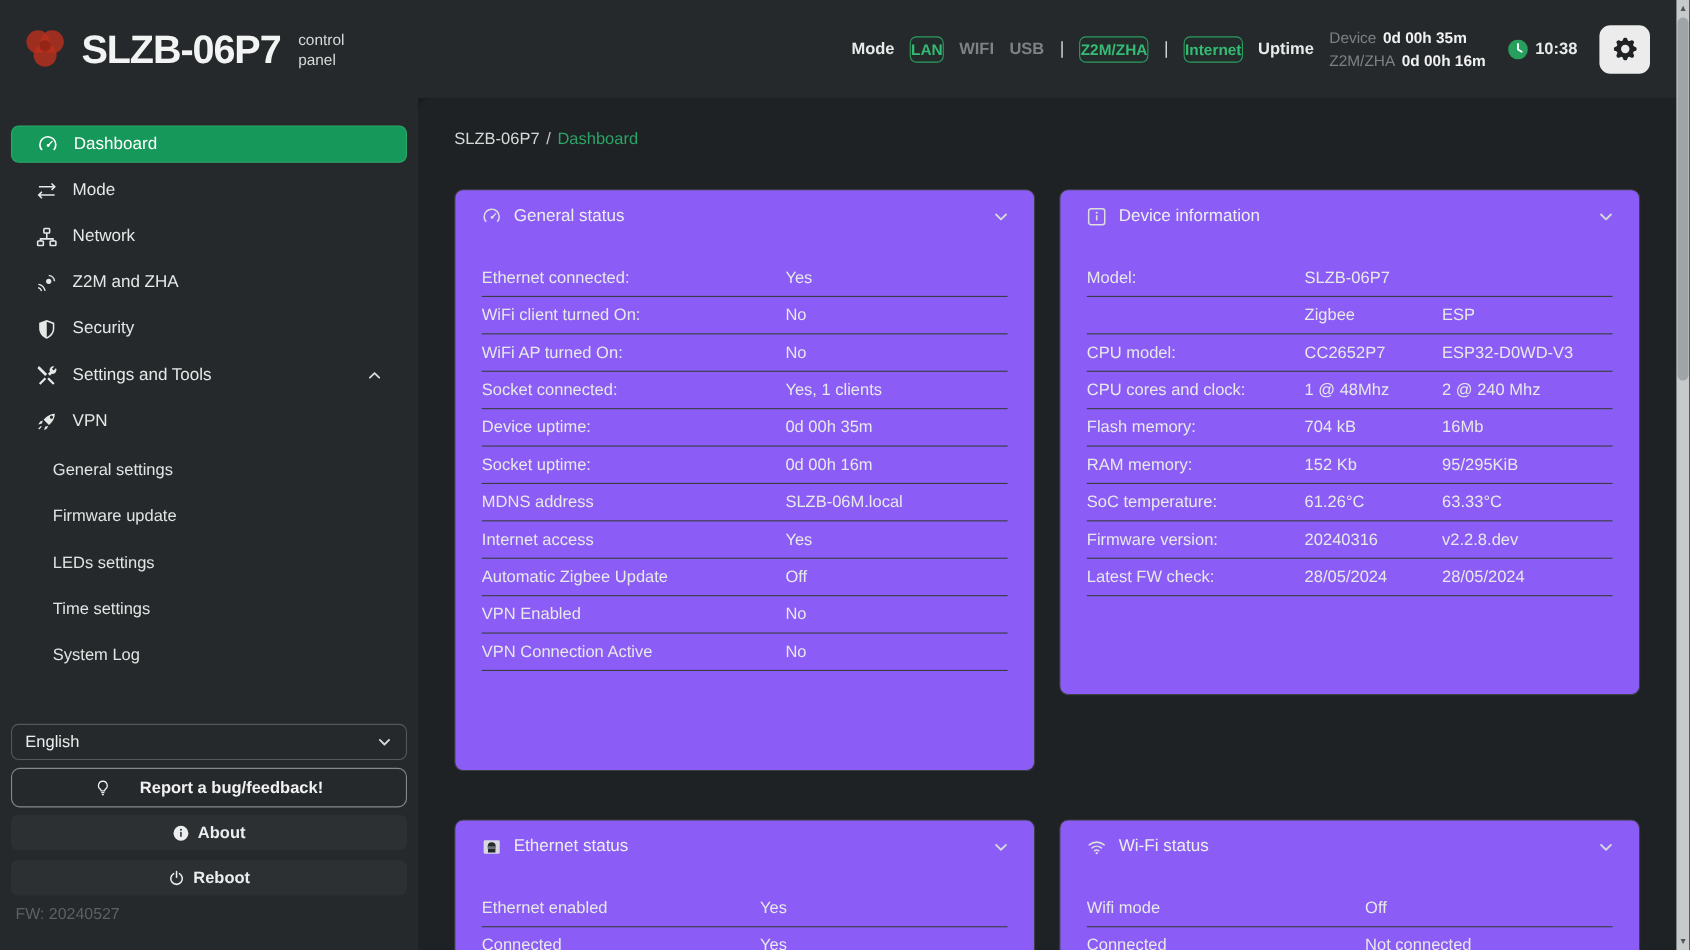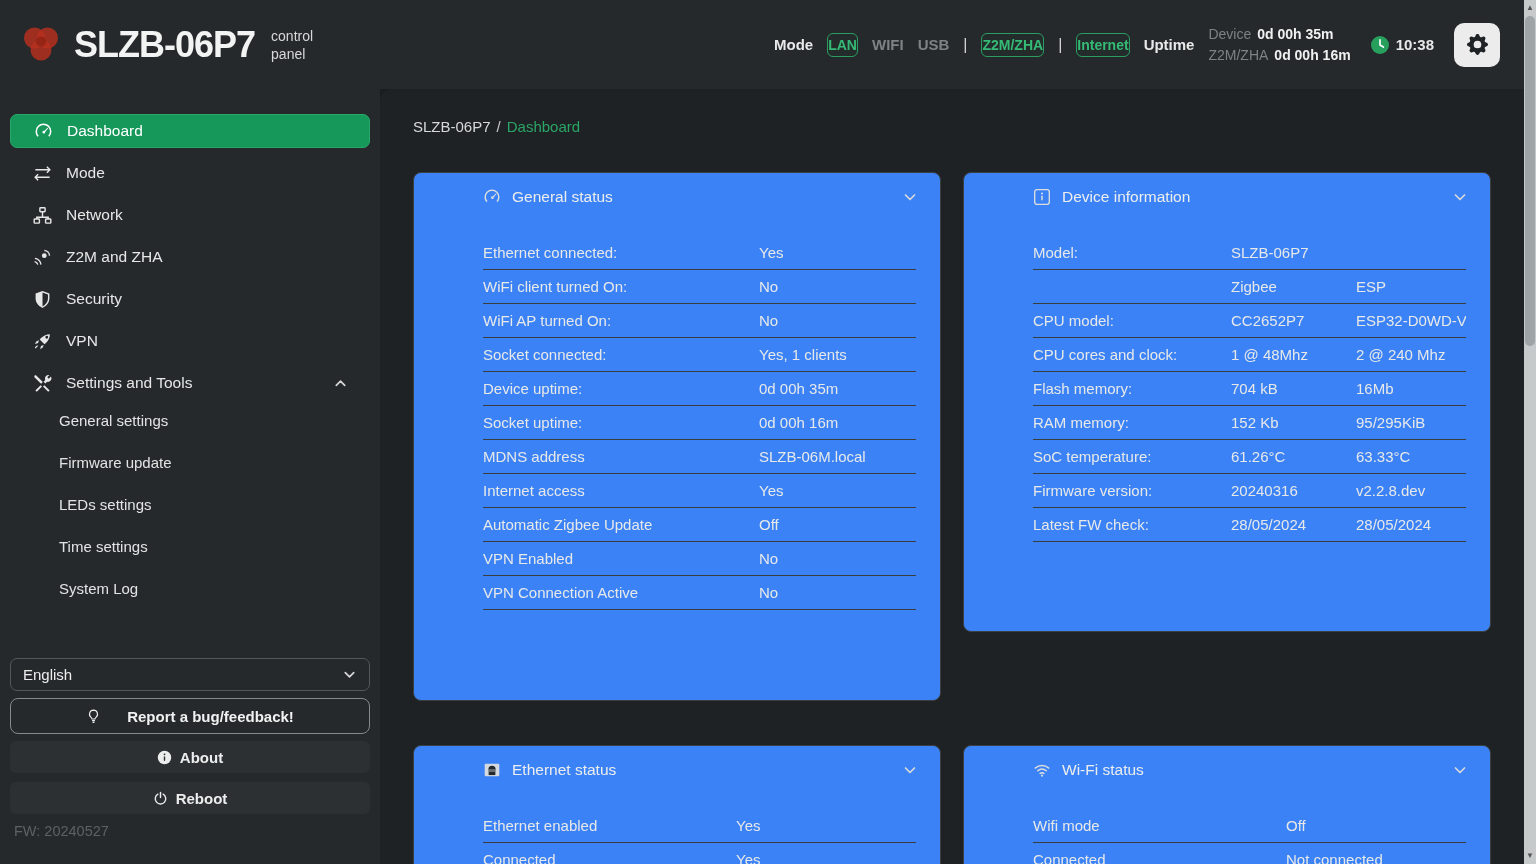--- a/index.html
+++ b/index.html
@@ -35,21 +35,21 @@
   .sb-thumb { position:absolute; left:1px; top:16px; width:10px; height:330px; background:#9fa4a6; border-radius:5px; }
 
   
   .sidebar { position:absolute; left:0; top:89px; width:380px; height:775px; background:#26292b; }
   .nav-item { display:flex; align-items:center; gap:14px; height:34px; margin:4px 10px;
               padding:0 0 0 23px; border-radius:7px; font-size:15.5px; color:#e6e8e8; cursor:pointer; }
   .nav-item .icon { width:19px; height:19px; flex:0 0 19px; display:flex; }
   .nav-item.active { background:#17985b; border:1px solid #2aa86a; color:#ffffff; }
   .nav-item { margin-bottom:8px; }
   .nav-item .chev { margin-left:auto; margin-right:22px; display:flex; }
-  .sub-item { height:30px; margin:12px 10px 12px 11px; padding-left:48px; display:flex; 
+  .sub-item { height:30px; margin:12px 10px 12px 0; padding-left:48px; display:flex; align-items:center;
               font-size:15px; color:#e2e4e4; cursor:pointer; }
   .lang-select { position:absolute; left:10px; right:10px; top:569px; height:33px; border:1px solid #54585b;
                  border-radius:7px; display:flex; align-items:center; padding:0 12px; font-size:15px;
                  color:#eceeee; cursor:pointer; background:transparent; }
   .lang-select .chev { margin-left:auto; display:flex; }
   .btn-report { position:absolute; left:10px; right:10px; top:609px; height:36px; border:1px solid #85898c;
                 border-radius:8px; background:transparent; color:#f0f1f1; font-size:15px; font-weight:600;
                 display:flex; align-items:center; justify-content:center; gap:26px; cursor:pointer;
                 font-family:inherit; }
   .btn-flat { position:absolute; left:10px; right:10px; height:32px; border:none; border-radius:6px;
@@ -59,21 +59,21 @@
   .btn-about { top:652px; } .btn-reboot { top:693px; }
   .fw-label { position:absolute; left:14px; top:734px; font-size:14.5px; color:#5c6164; }
 
   
   .main { position:absolute; left:380px; top:89px; width:1144px; height:775px;
           background:#1f2224; border-top-left-radius:12px; }
   .breadcrumb { position:absolute; left:33px; top:29px; font-size:15px; color:#d7d9d9; }
   .breadcrumb .bc-sep { color:#c9cbcb; margin:0 6px; }
   .breadcrumb .bc-page { color:#2aa567; }
 
-  .card { position:absolute; background:#3b82f6; border:1px solid #3b3f41; border-radius:8px;padding-left:45px; }
+  .card { position:absolute; background:#8b5cf6; border:1px solid #3b3f41; border-radius:8px; }
   .card-gs   { left:33px;  top:83px;  width:528px; height:529px; }
   .card-di   { left:583px; top:83px;  width:528px; height:460px; }
   .card-eth  { left:33px;  top:656px; width:528px; height:290px; }
   .card-wifi { left:583px; top:656px; width:528px; height:290px; }
   .card-head { display:flex; align-items:center; gap:11px; padding:15px 22px 0 24px; }
   .card-head .cicon { width:18px; height:18px; display:flex; color:#dcdede; }
   .card-title { font-size:15.5px; font-weight:500; color:#eceeee; }
   .card-head .chev { margin-left:auto; display:flex; cursor:pointer; }
   .rows { margin-top:30px; }
   .row { display:grid; align-items:center; height:34px; margin:0 24px; border-bottom:1px solid #393d3f;
@@ -178,39 +178,39 @@
       <span class="icon">
         <svg viewBox="0 0 16 16" fill="currentColor" width="19" height="19">
           <path d="M8 .8 2.2 2.9v4.3c0 3.6 2.4 6.3 5.8 7.9 3.4-1.6 5.8-4.3 5.8-7.9V2.9L8 .8zM8 2.1l4.6 1.7v3.4c0 2.9-1.9 5.2-4.6 6.6V2.1z"></path>
         </svg>
       </span>
       <span>Security</span>
     </div>
     <div class="nav-item">
       <span class="icon">
         <svg viewBox="0 0 16 16" fill="currentColor" width="19" height="19">
-          <path d="M14.2 1.8c-2.8.1-5.3 1.2-7.2 3.1L5.6 6.3l4.1 4.1 1.4-1.4c1.9-1.9 3-4.4 3.1-7.2zM10.4 4.4a1.2 1.2 0 1 1 1.2 1.2 1.2 1.2 0 0 1-1.2-1.2z"></path>
-          <path d="M5 7 3 7.8 1.5 10l2.8-.7zM9 11l-.8 2 -2.2 1.5.7-2.8zM2.2 13.8l2-2-.7-.7-2 2 .7.7z"></path>
-        </svg>
-      </span>
-      <span>VPN</span>
-    </div>
-    <div class="nav-item">
-      <span class="icon">
-        <svg viewBox="0 0 16 16" fill="currentColor" width="19" height="19">
           <path d="M1.5 1 1 2.5 6.8 8.3l1.5-1.5L2.5 1 1.5 1zM13.8.9a3 3 0 0 0-3.4 4.2L8.9 6.6l1.5 1.5 1.5-1.5A3 3 0 0 0 15.1 2.2l-1.8 1.8-1.3-1.3L13.8.9z"></path>
           <path d="M6.4 9.4 2 13.8l1.2 1.2 4.4-4.4-1.2-1.2zM9.6 9.4l4.4 4.4-1.2 1.2-4.4-4.4 1.2-1.2z"></path>
         </svg>
       </span>
       <span>Settings and Tools</span>
       <span class="chev">
         <svg width="15" height="15" viewBox="0 0 16 16" fill="none" stroke="#d7d9d9" stroke-width="1.8" stroke-linecap="round" stroke-linejoin="round">
             <polyline points="3.5,10 8,5.5 12.5,10"></polyline>
           </svg>
       </span>
+    </div>
+    <div class="nav-item">
+      <span class="icon">
+        <svg viewBox="0 0 16 16" fill="currentColor" width="19" height="19">
+          <path d="M14.2 1.8c-2.8.1-5.3 1.2-7.2 3.1L5.6 6.3l4.1 4.1 1.4-1.4c1.9-1.9 3-4.4 3.1-7.2zM10.4 4.4a1.2 1.2 0 1 1 1.2 1.2 1.2 1.2 0 0 1-1.2-1.2z"></path>
+          <path d="M5 7 3 7.8 1.5 10l2.8-.7zM9 11l-.8 2 -2.2 1.5.7-2.8zM2.2 13.8l2-2-.7-.7-2 2 .7.7z"></path>
+        </svg>
+      </span>
+      <span>VPN</span>
     </div>
 
     <div class="sub-item">
         <span>General settings</span>
       </div>
     <div class="sub-item">
         <span>Firmware update</span>
       </div>
     <div class="sub-item">
         <span>LEDs settings</span>

